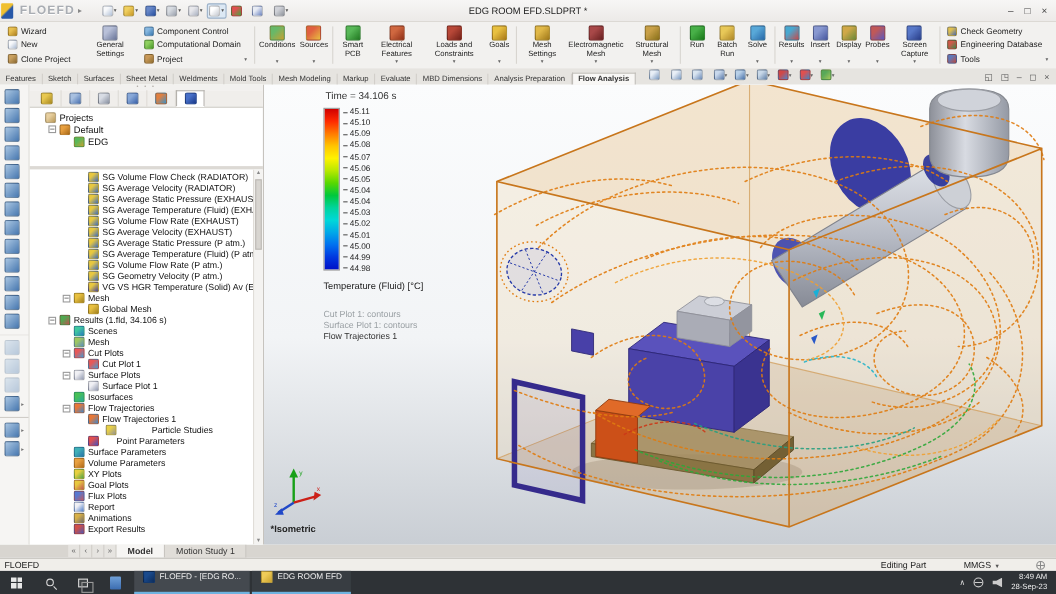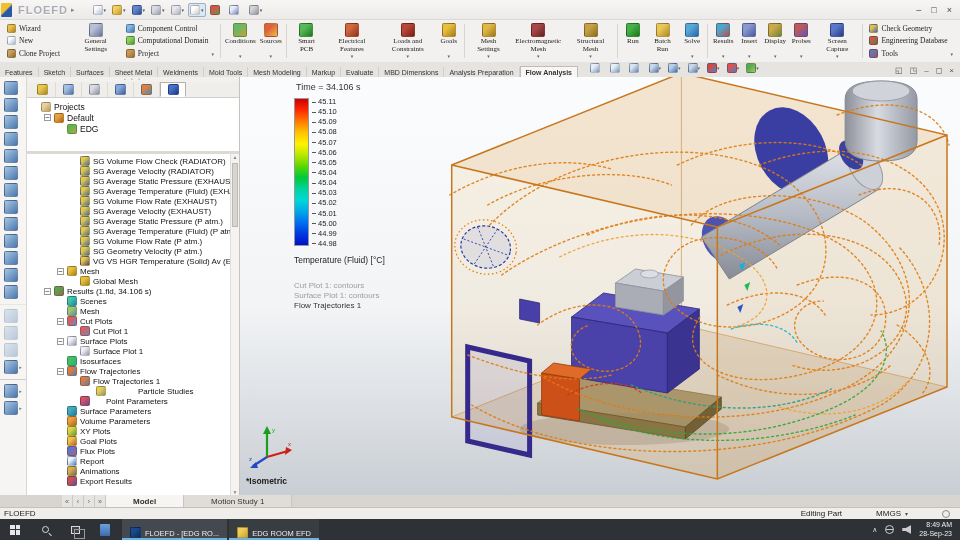--- a/index.html
+++ b/index.html
@@ -15,21 +15,21 @@
   .qat-btn { display:flex; align-items:center; padding:1px; border:1px solid transparent; border-radius:2px; }
   .qat-btn.active { border-color:#9ab0c8; background:#dce8f4; }
   .ic { display:inline-block; border:1px solid rgba(0,0,0,.22); border-radius:2px; background:linear-gradient(135deg,#b8c8e0,#6888b8); }
   .qat-btn .ic { width:10px; height:10px; }
   .qat-caret { font-size:5px; color:#555; margin-left:1px; }
   .doc-title { position:absolute; left:0; right:0; top:5px; text-align:center; font-size:8.5px; color:#222; pointer-events:none; }
   .win-controls { margin-left:auto; display:flex; gap:10px; padding-right:8px; font-size:9px; color:#444; }
 
   
   .ribbon { height:42px; background:#f2f1ef; display:flex; align-items:stretch; padding:1px 3px; gap:1px; overflow:hidden; flex:none; }
-  .rsec { display:flex;font-family:Liberation Serif, serif; }
+  .rsec { display:flex; }
   .rsec.stack { flex-direction:column; justify-content:space-around; padding:1px 2px; }
   .stack-btn { display:flex; align-items:center; gap:3px; font-size:7.5px; color:#222; height:12px; padding:0 2px; white-space:nowrap; }
   .stack-btn .ic { width:9px; height:9px; flex:none; }
   .large-btn { min-width:26px; max-width:56px; display:flex; flex-direction:column; align-items:center; padding:2px 2px 0; font-size:7px; line-height:7.5px; text-align:center; color:#222; }
   .large-btn .ic { width:14px; height:14px; margin-bottom:1px; flex:none; }
   .rcaret { font-size:5px; color:#666; margin-top:auto; padding-bottom:1px; }
   .stack-btn .rcaret { margin:0 0 0 auto; padding:0; }
   .vsep { width:1px; background:#d8d5d0; margin:3px 1px; flex:none; }
 
   
@@ -81,40 +81,40 @@
   .tmark { width:4px; height:1px; background:#555; display:inline-block; }
   .ltitle { font-size:8.5px; color:#222; margin-top:7px; }
   .lann { margin-top:16px; font-size:8px; line-height:10px; color:#333; }
   .lann .muted { color:#9aa0a4; }
   .triad { position:absolute; left:8px; bottom:26px; }
   .view-label { position:absolute; left:6px; bottom:9px; font-size:8.5px; font-weight:bold; color:#222; }
 
   
   .modeltabs { height:12px; background:#d8d5d0; display:flex; align-items:stretch; padding-left:62px; font-size:8px; flex:none; }
   .mnav { width:11px; display:flex; align-items:center; justify-content:center; font-size:7px; color:#666; background:#e6e4e0; border-right:1px solid #ccc9c4; }
-  .mtab { padding:0 27px; display:flex; align-items:center; color:#333; background:#e0ddd8; border-right:1px solid #c8c5c0; }
+  .mtab { padding:0 10px; display:flex; align-items:center; color:#333; background:#e0ddd8; border-right:1px solid #c8c5c0; }
   .mtab.active { background:#f6f5f3; font-weight:bold; }
   .statusbar { height:12px; background:#f0eeea; border-top:1px solid #c4c1bc; display:flex; align-items:center; font-size:8px; color:#222; flex:none; }
   .sb-app { padding-left:4px; }
   .sright { margin-left:auto; display:flex; align-items:center; gap:34px; padding-right:10px; }
   .units { display:flex; align-items:center; gap:4px; }
   .units::after { content:"▾"; font-size:6px; color:#555; }
   .globe { width:8px; height:8px; border:1px solid #888; border-radius:50%; background:linear-gradient(90deg,transparent 45%,#888 45%,#888 55%,transparent 55%),linear-gradient(transparent 45%,#888 45%,#888 55%,transparent 55%); }
 
   
   .taskbar { height:21px; background:#2e3236; display:flex; align-items:stretch; color:#e4e4e4; flex:none; }
   .tbicon { width:30px; display:flex; align-items:center; justify-content:center; }
   .start-grid { width:10px; height:10px; display:grid; grid-template-columns:1fr 1fr; grid-template-rows:1fr 1fr; gap:1px; }
   .start-grid i { background:#e8e8e8; }
   .mag { width:7px; height:7px; border:1.4px solid #d8d8d8; border-radius:50%; position:relative; }
   .mag::after { content:""; position:absolute; width:4px; height:1.4px; background:#d8d8d8; left:5px; top:7px; transform:rotate(45deg); }
   .tview { width:9px; height:8px; border:1px solid #d8d8d8; position:relative; background:rgba(255,255,255,.08); }
   .tview::after { content:""; position:absolute; width:9px; height:8px; border:1px solid #9a9a9a; left:2px; top:2px; }
   .noteapp { width:10px; height:12px; background:linear-gradient(#6fa0d8,#3b6cb0); border-radius:1px; }
-  .tb-app { display:flex; align-items:flex-end; gap:4px; padding:0 8px; margin-left:2px; max-width:152px; background:#383d42; border-bottom:2px solid #6fb3e0; }
+  .tb-app { display:flex; align-items:flex-start; gap:4px; padding:0 8px; margin-left:2px; max-width:152px; background:#383d42; border-bottom:2px solid #6fb3e0; }
   .tb-app.active { background:#44494f; }
   .tb-app .alabel { font-size:7.5px; color:#ececec; white-space:nowrap; overflow:hidden; text-overflow:ellipsis; }
   .appic { width:11px; height:11px; border-radius:1px; flex:none; }
   .tray { margin-left:auto; display:flex; align-items:center; gap:8px; padding-right:8px; }
   .chev { font-size:7px; color:#ddd; }
   .net { width:9px; height:9px; border:1px solid #ccc; border-radius:50%; background:linear-gradient(transparent 45%,#ccc 45%,#ccc 55%,transparent 55%); }
   .vol { width:9px; height:9px; background:#ccc; clip-path:polygon(0 32%,38% 32%,100% 0,100% 100%,38% 68%,0 68%); }
   .clock { text-align:right; font-size:7px; line-height:8.5px; color:#eee; }
 </style>
 </head>
@@ -158,20 +158,21 @@
         </span>
         <span class="qat-btn">
           <span class="ic" style="background: linear-gradient(135deg, rgb(232, 236, 244) 35%, rgb(104, 128, 192));"></span>
           <span class="qat-caret" style="visibility: hidden;">▾</span>
         </span>
         <span class="qat-btn">
           <span class="ic" style="background: linear-gradient(135deg, rgb(208, 210, 216) 35%, rgb(144, 148, 156));"></span>
           <span class="qat-caret">▾</span>
         </span>
       </div>
+    <div class="doc-title">EDG ROOM EFD.SLDPRT *</div>
     <div class="win-controls">
       <span>–</span>
       <span>□</span>
       <span>×</span>
     </div>
   </div>
 
   <div class="ribbon">
     <div class="rsec stack">
         <div class="stack-btn">

